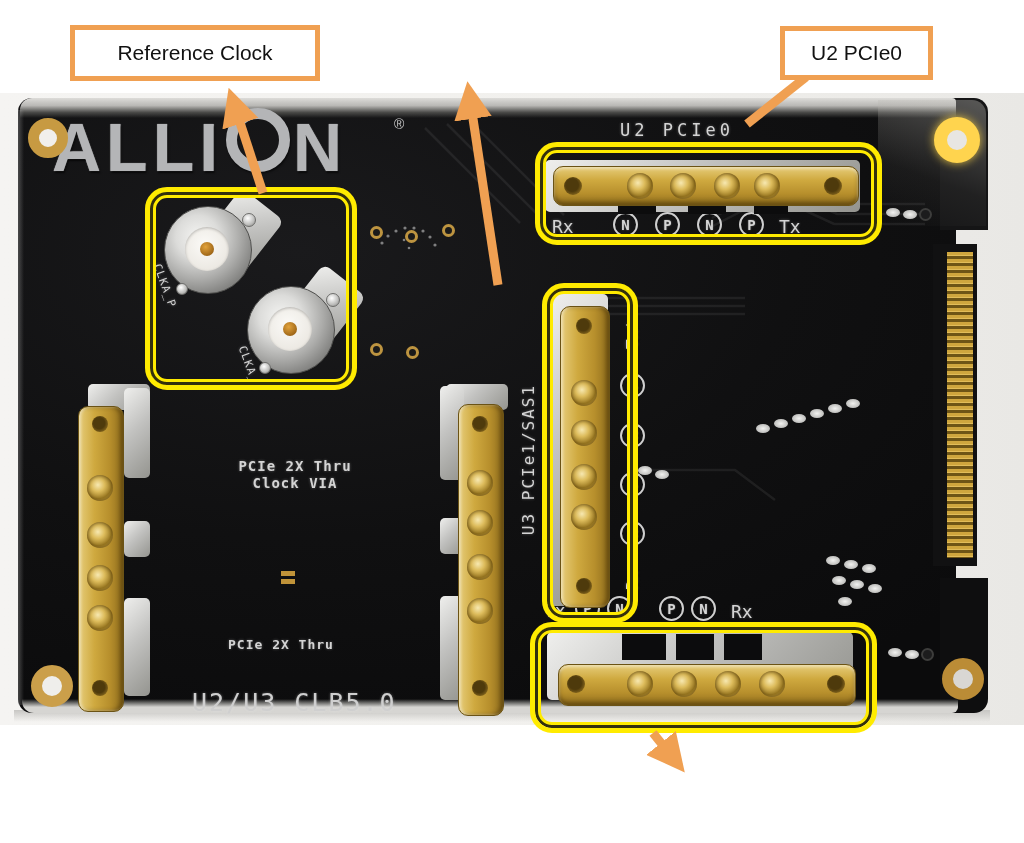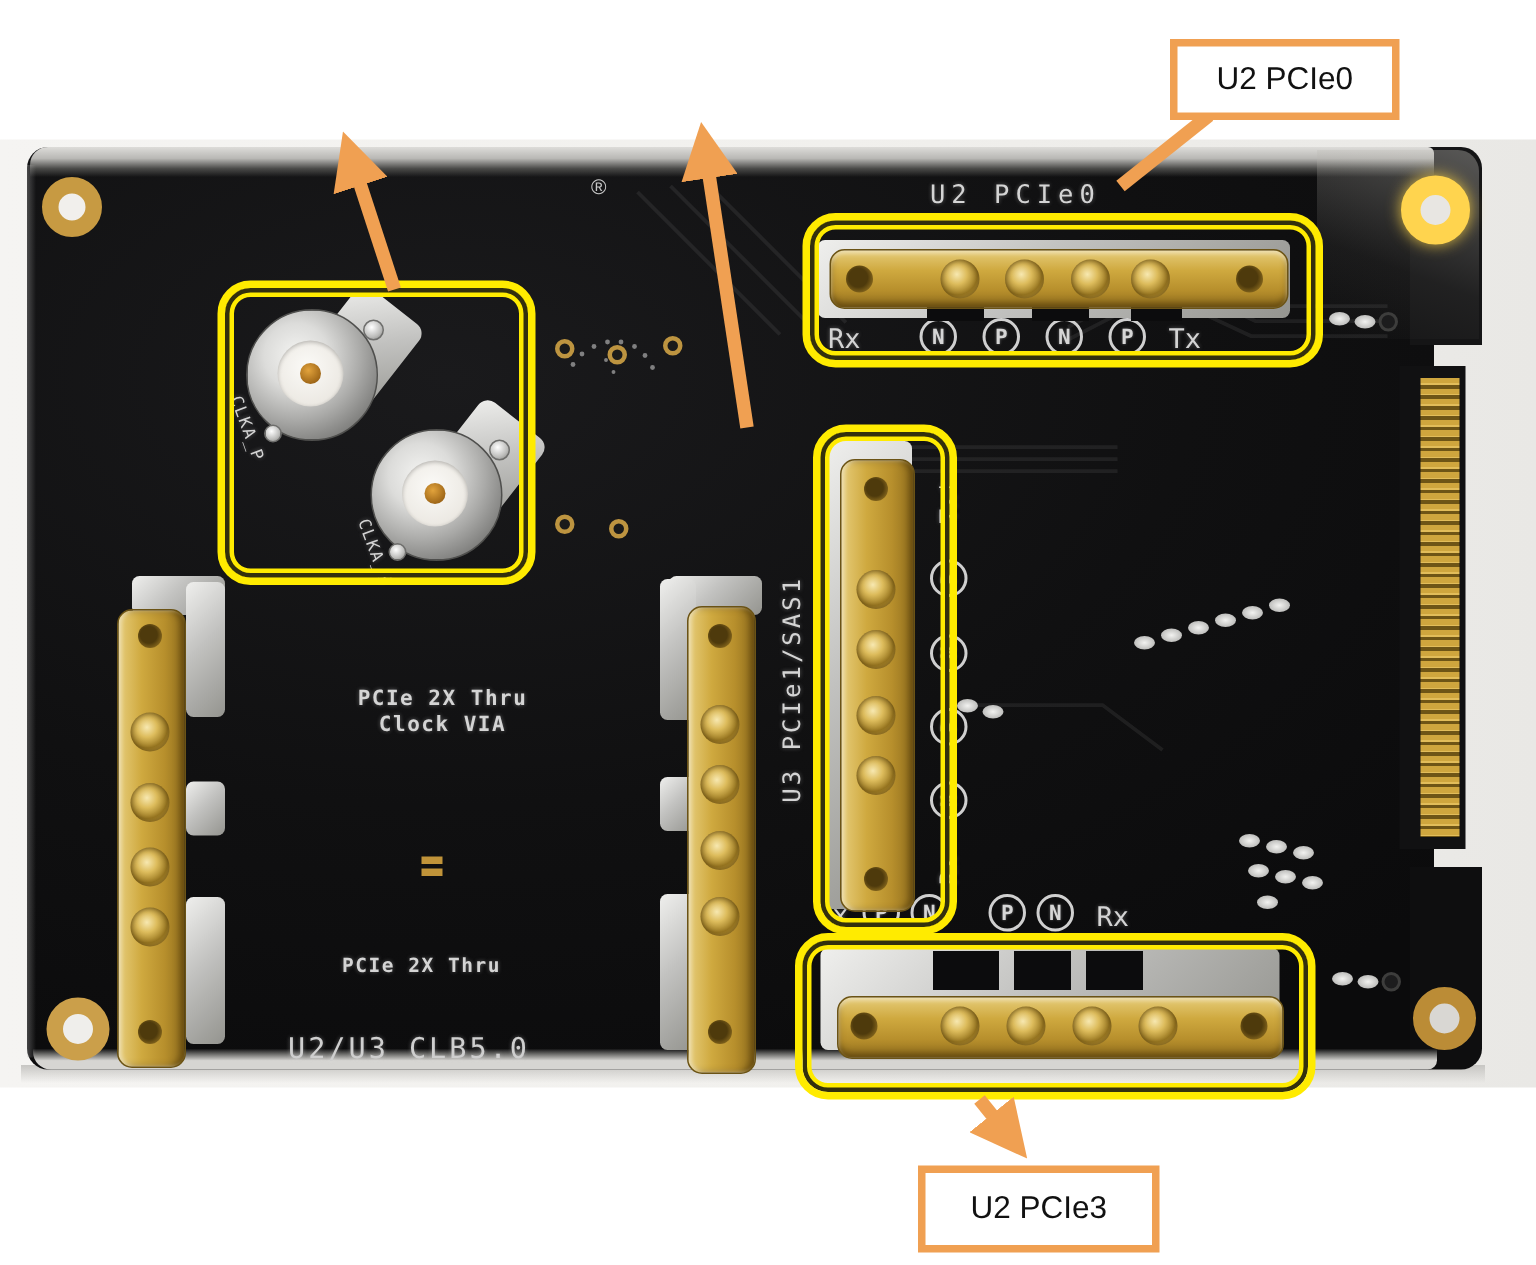--- a/index.html
+++ b/index.html
@@ -104,20 +104,21 @@
       <circle cx="414" cy="240" r="1.3"></circle>
         <circle cx="409" cy="248" r="1.3"></circle>
     </g>
   </svg>
 
   <div class="abs mh" style="left:28px;top:118px;width:18px;height:18px;border:11px solid #c79a42;background:#f1efec;z-index:25;"></div>
   <div class="abs mh" style="left:934px;top:117px;width:20px;height:20px;border:13px solid #ffd44e;background:#e8e6e2;box-shadow:0 0 10px rgba(255,214,70,.85);z-index:25;"></div>
   <div class="abs mh" style="left:31px;top:665px;width:20px;height:20px;border:11px solid #cb9f4a;background:#efeeeb;z-index:25;"></div>
   <div class="abs mh" style="left:942px;top:658px;width:20px;height:20px;border:11px solid #bb8c36;background:#d9d7d3;z-index:25;"></div>
 
+  <div class="abs logo" style="left:52px;top:108px;z-index:10;"><span>ALLI</span><span class="logo-o"></span><span>N</span></div>
   <div class="abs" style="left:394px;top:116px;font-size:14px;color:#c8c8c8;z-index:10;">®</div>
 
   <div class="abs via" style="left:370px;top:226px;z-index:6;"></div>
   <div class="abs via" style="left:405px;top:230px;z-index:6;"></div>
   <div class="abs via" style="left:370px;top:343px;z-index:6;"></div>
   <div class="abs via" style="left:406px;top:346px;z-index:6;"></div>
   <div class="abs via" style="left:442px;top:224px;z-index:6;"></div>
   <div class="abs" style="left:281px;top:571px;width:14px;height:5px;background:#c09339;z-index:6;"></div>
   <div class="abs" style="left:281px;top:579px;width:14px;height:5px;background:#c09339;z-index:6;"></div>
   <div class="abs pad" style="left:756px;top:424px;z-index:6;"></div>
@@ -166,21 +167,21 @@
     <span class="pc">N</span>
     <span class="pc">P</span>
     <span class="sk" style="font-size:16px;">Tx*</span>
   </div>
 
   <div class="abs sk" style="left:215px;top:458px;width:160px;text-align:center;font-size:14px;font-weight:bold;letter-spacing:1px;line-height:17px;z-index:10;">
     <div>PCIe 2X Thru</div>
     <div>Clock VIA</div>
   </div>
   <div class="abs sk" style="left:228px;top:637px;font-size:13px;font-weight:bold;letter-spacing:1px;z-index:10;">PCIe 2X Thru</div>
-  <div class="abs sk" style="left:192px;top:688px;font-size:19px;letter-spacing:2px;color:#cfcfcf;z-index:10;">U2/U3 CLB5.0</div>
+  <div class="abs sk" style="left:192px;top:688px;font-size:25px;letter-spacing:2px;color:#cfcfcf;z-index:10;">U2/U3 CLB5.0</div>
 
   <div class="abs sk" style="left:163px;top:262px;font-size:11px;letter-spacing:1px;transform:rotate(70deg);transform-origin:left top;z-index:18;">CLKA_P</div>
   <div class="abs sk" style="left:248px;top:344px;font-size:11px;letter-spacing:1px;transform:rotate(70deg);transform-origin:left top;z-index:18;">CLKA_N</div>
 
   <div class="abs sv" style="left:212px;top:196px;width:54px;height:78px;transform:rotate(38deg);border-radius:8px;z-index:19;"></div>
   <div class="abs sma-flange" style="left:164px;top:206px;width:86px;height:86px;z-index:20;"></div>
   <div class="abs sma-ins" style="left:185px;top:227px;width:44px;height:44px;z-index:21;"></div>
   <div class="abs sma-pin" style="left:200px;top:242px;width:14px;height:14px;z-index:22;"></div>
   <div class="abs screw" style="left:242px;top:213px;width:12px;height:12px;z-index:22;"></div>
   <div class="abs screw" style="left:176px;top:283px;width:10px;height:10px;z-index:22;"></div>
@@ -259,20 +260,20 @@
       <marker id="ah" markerWidth="4.2" markerHeight="4.2" refX="3" refY="2.1" orient="auto">
         <path d="M0,0 L4.2,2.1 L0,4.2 z" fill="#F0A052"></path>
       </marker>
     </defs>
     <line x1="263" y1="193" x2="232" y2="98" stroke="#F0A052" stroke-width="9" marker-end="url(#ah)"></line>
     <line x1="498" y1="285" x2="469" y2="92" stroke="#F0A052" stroke-width="9" marker-end="url(#ah)"></line>
     <line x1="806" y1="77" x2="747" y2="124" stroke="#F0A052" stroke-width="9"></line>
     <line x1="653" y1="733" x2="678" y2="764" stroke="#F0A052" stroke-width="9" marker-end="url(#ah)"></line>
   </svg>
 
+  <div class="abs lb" style="left:70px;top:25px;width:250px;height:56px;">
+    <span>Reference Clock</span>
+  </div>
   <div class="abs lb" style="left:780px;top:26px;width:153px;height:54px;">
     <span>U2 PCIe0</span>
   </div>
-  <div class="abs lb" style="left:612px;top:777px;width:161px;height:58px;">
-    <span>U2 PCIe3</span>
-  </div>
 
 </div>
 
 </body></html>

